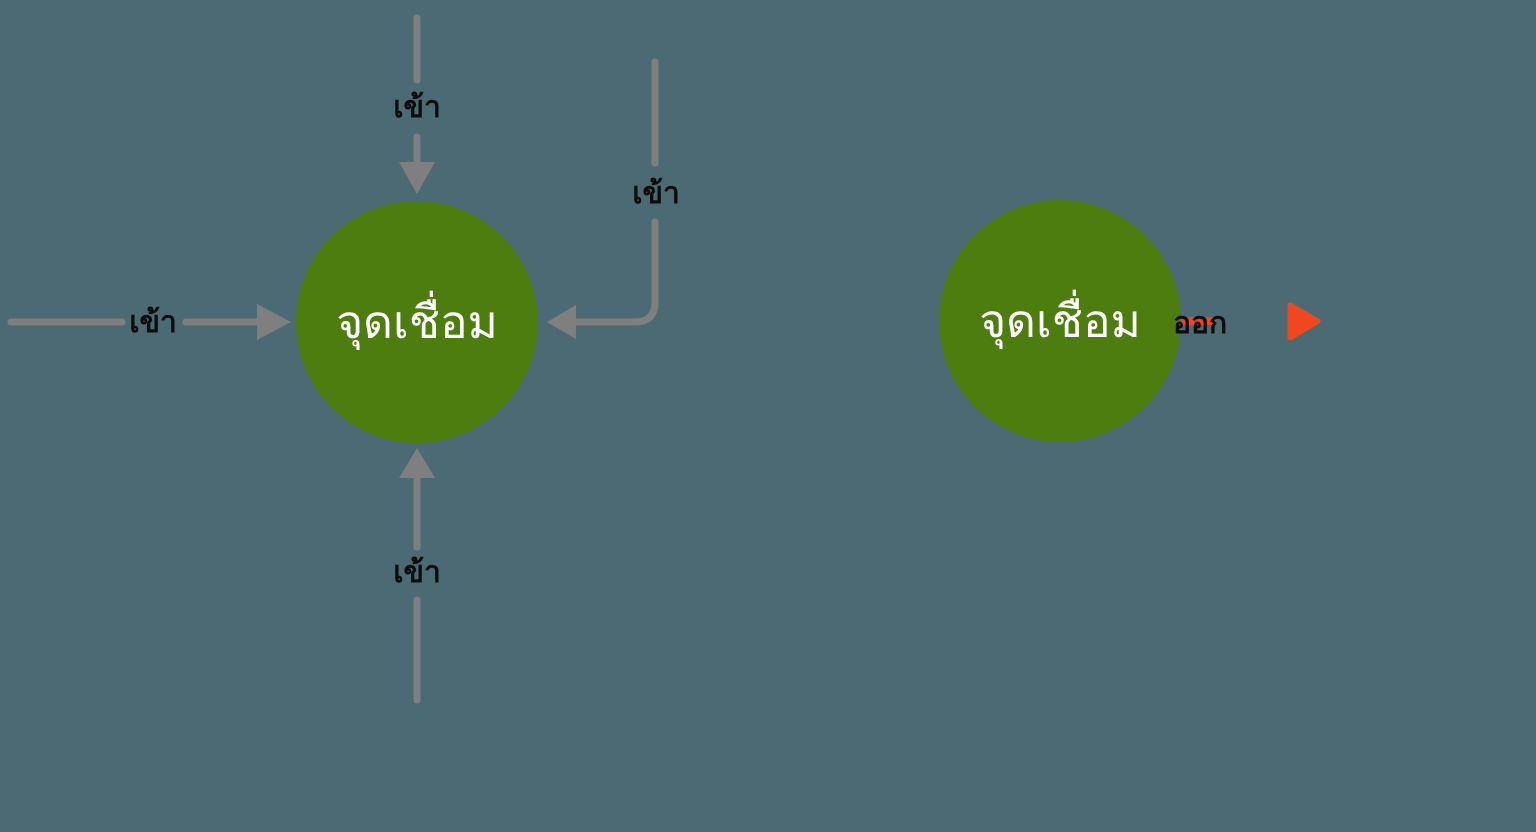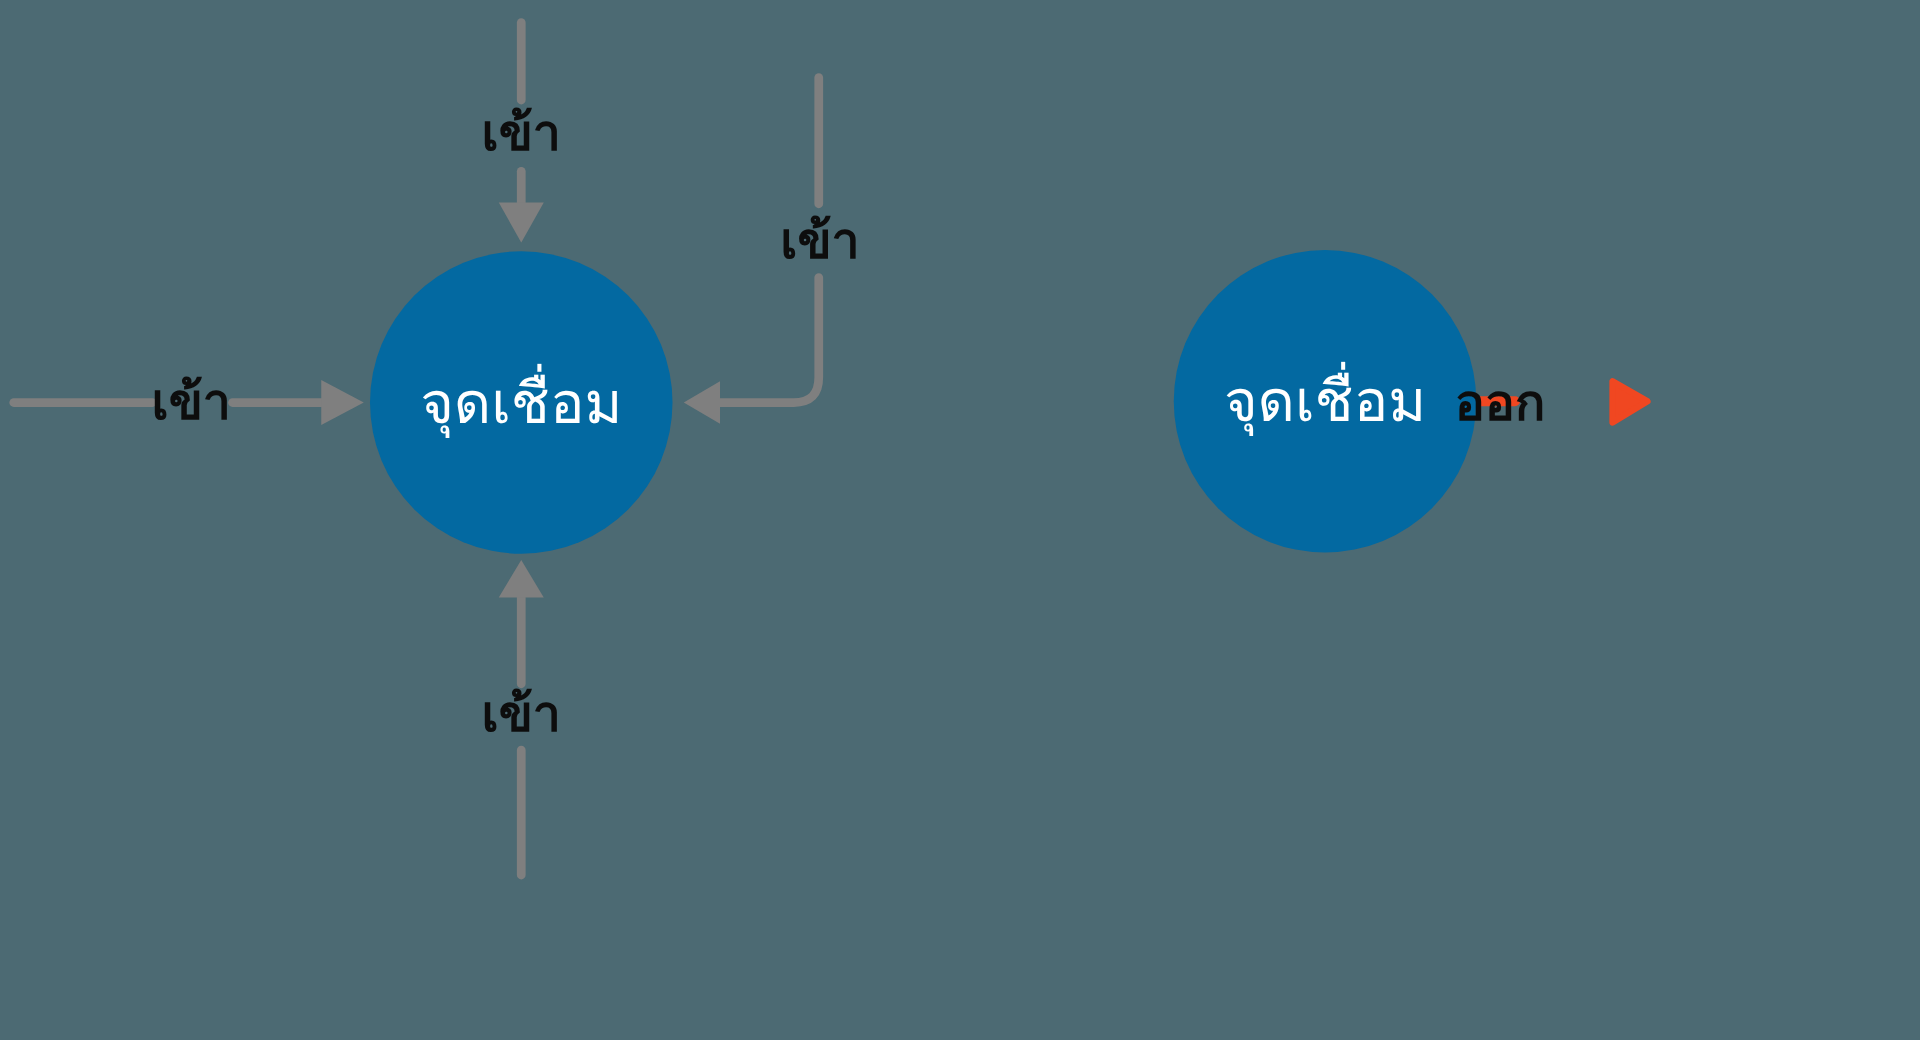--- a/index.html
+++ b/index.html
@@ -21,40 +21,40 @@
     top: 0;
     width: 1536px;
     height: 832px;
     display: block;
   }
   .node {
     position: absolute;
     width: 242px;
     height: 242px;
     border-radius: 50%;
-    background: #0369a1;
+    background: #4d7c0f;
     display: flex;
     align-items: center;
     justify-content: center;
   }
   .node-left  { left: 296px; top: 201px; }
   .node-right { left: 939px; top: 200px; }
   .node-label {
     color: #FFFFFF;
     font-size: 46px;
     font-weight: 500;
     line-height: 1;
     white-space: nowrap;
     text-align: center;
   }
   .flow-label {
     position: absolute;
     transform: translate(-50%, -50%);
     color: #0D0D0D;
-    font-size: 40px;
+    font-size: 30px;
     font-weight: 700;
     line-height: 1;
     white-space: nowrap;
   }
   .lbl-in-top    { left: 417px;  top: 107px; }
   .lbl-in-left   { left: 153px;  top: 322px; }
   .lbl-in-right  { left: 656px;  top: 193px; }
   .lbl-in-bottom { left: 417px;  top: 572px; }
   .lbl-out       { left: 1200px; top: 323px; }
 </style>

